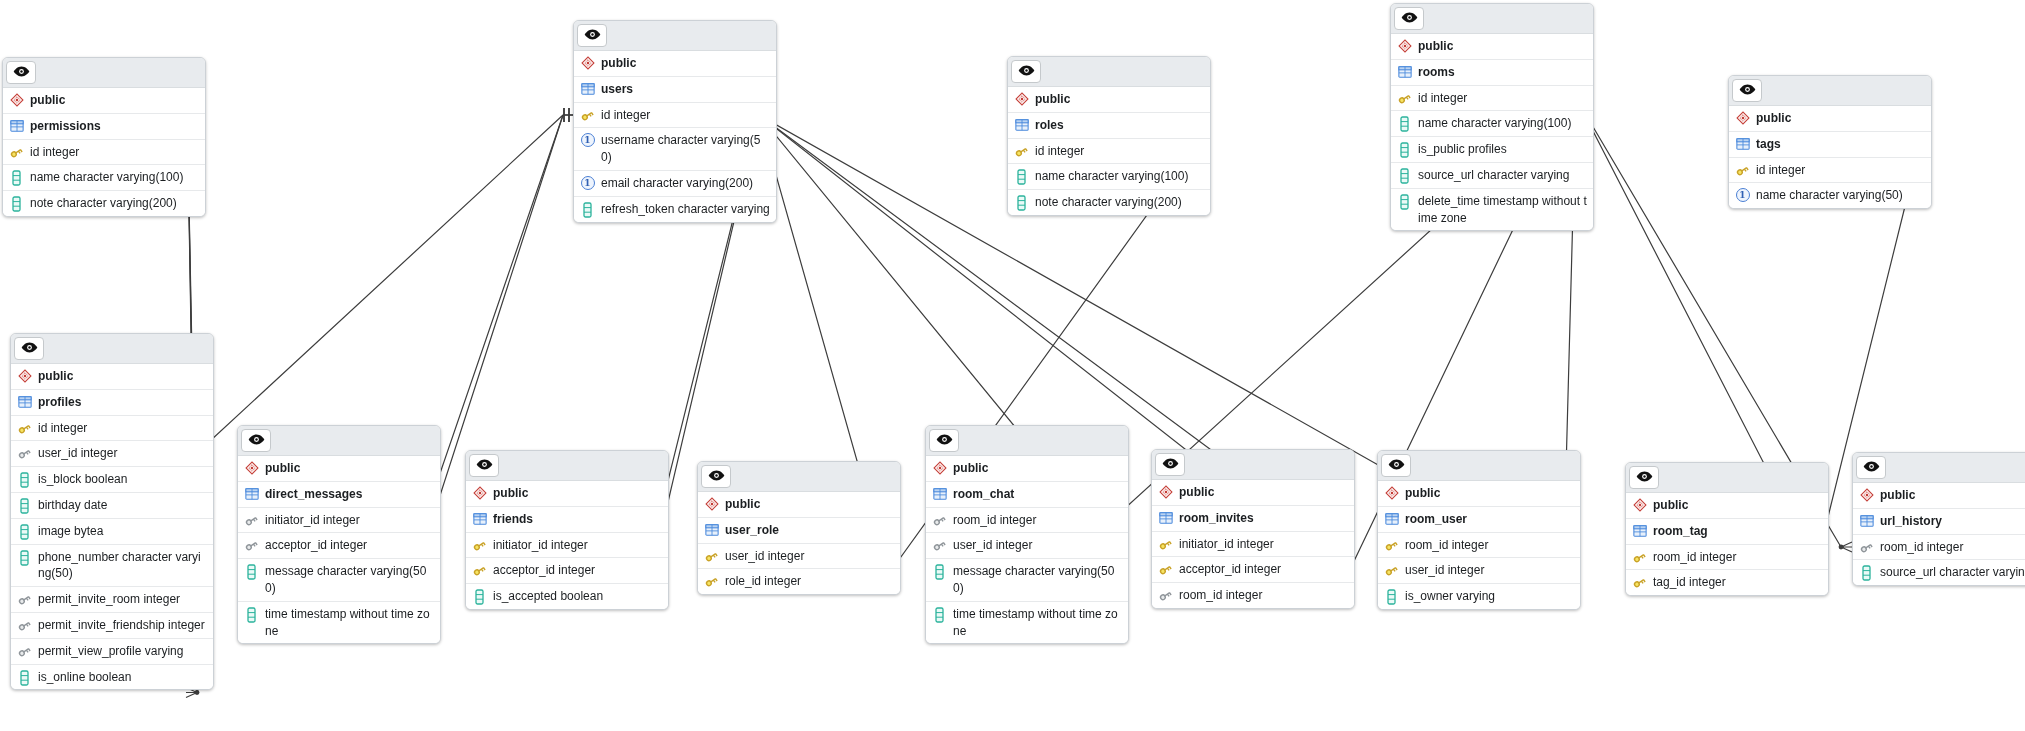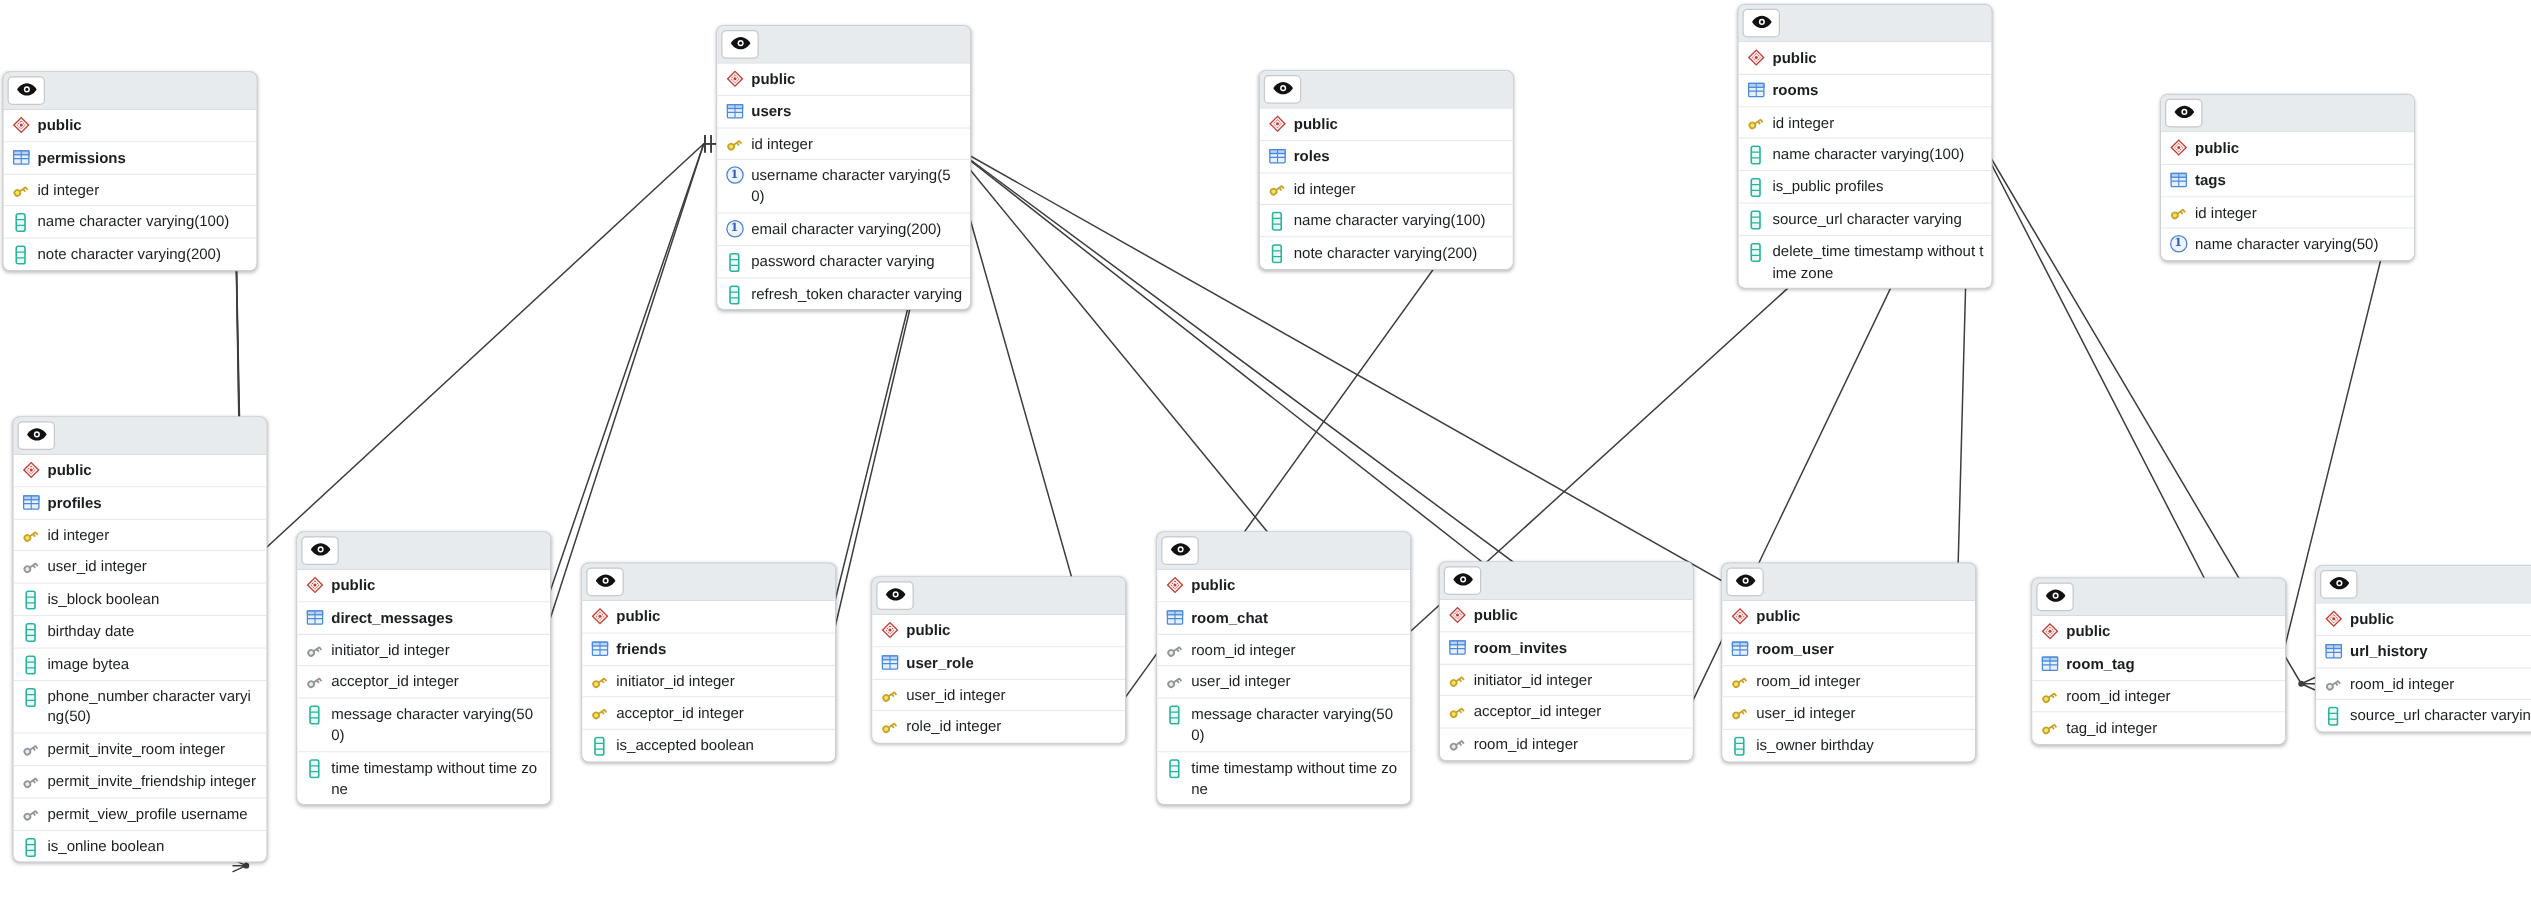--- a/index.html
+++ b/index.html
@@ -240,30 +240,20 @@
         <span class="lbl">email character varying(200)</span>
       </div>
       <div class="row">
         <span class="ic">
           <svg width="9" height="16" viewBox="0 0 9 16">
             <rect x="1" y="1" width="7" height="14" rx="1.5" fill="#eafaf7" stroke="#2bb39c" stroke-width="1.3"></rect>
             <line x1="1" y1="5.6" x2="8" y2="5.6" stroke="#2bb39c"></line>
             <line x1="1" y1="10.2" x2="8" y2="10.2" stroke="#2bb39c"></line>
           </svg>
         </span>
-        <span class="lbl">password character varying</span>
-      </div>
-      <div class="row">
-        <span class="ic">
-          <svg width="9" height="16" viewBox="0 0 9 16">
-            <rect x="1" y="1" width="7" height="14" rx="1.5" fill="#eafaf7" stroke="#2bb39c" stroke-width="1.3"></rect>
-            <line x1="1" y1="5.6" x2="8" y2="5.6" stroke="#2bb39c"></line>
-            <line x1="1" y1="10.2" x2="8" y2="10.2" stroke="#2bb39c"></line>
-          </svg>
-        </span>
         <span class="lbl">refresh_token character varying</span>
       </div>
     </div>
     <div class="node" style="left: 10px; top: 333px;">
       <div class="node-header">
         <button class="eye-btn">
           <span><svg width="17" height="13" viewBox="0 0 24 16">
               <path d="M12 1C6.5 1 2.3 5.6 1 8c1.3 2.4 5.5 7 11 7s9.7-4.6 11-7C21.7 5.6 17.5 1 12 1z" fill="#111"></path>
               <circle cx="12" cy="8" r="3.4" fill="#fff"></circle>
               <circle cx="12" cy="8" r="1.7" fill="#111"></circle>
@@ -377,21 +367,21 @@
       </div>
       <div class="row">
         <span class="ic">
           <svg width="15" height="15" viewBox="0 0 16 16">
             <g transform="rotate(-35 8 8)" fill="none" stroke="#8f959a" stroke-width="1.5">
               <circle cx="4.6" cy="8" r="2.5" fill="#e9ebec"></circle>
               <path d="M7.2 8h6.3M10.6 8v3M13.2 8v3"></path>
             </g>
           </svg>
         </span>
-        <span class="lbl">permit_view_profile username</span>
+        <span class="lbl">permit_view_profile varying</span>
       </div>
       <div class="row">
         <span class="ic">
           <svg width="9" height="16" viewBox="0 0 9 16">
             <rect x="1" y="1" width="7" height="14" rx="1.5" fill="#eafaf7" stroke="#2bb39c" stroke-width="1.3"></rect>
             <line x1="1" y1="5.6" x2="8" y2="5.6" stroke="#2bb39c"></line>
             <line x1="1" y1="10.2" x2="8" y2="10.2" stroke="#2bb39c"></line>
           </svg>
         </span>
         <span class="lbl">is_online boolean</span>
@@ -928,21 +918,21 @@
         <span class="lbl">user_id integer</span>
       </div>
       <div class="row">
         <span class="ic">
           <svg width="9" height="16" viewBox="0 0 9 16">
             <rect x="1" y="1" width="7" height="14" rx="1.5" fill="#eafaf7" stroke="#2bb39c" stroke-width="1.3"></rect>
             <line x1="1" y1="5.6" x2="8" y2="5.6" stroke="#2bb39c"></line>
             <line x1="1" y1="10.2" x2="8" y2="10.2" stroke="#2bb39c"></line>
           </svg>
         </span>
-        <span class="lbl">is_owner birthday</span>
+        <span class="lbl">is_owner varying</span>
       </div>
     </div>
     <div class="node" style="left: 1625px; top: 462px;">
       <div class="node-header">
         <button class="eye-btn">
           <span><svg width="17" height="13" viewBox="0 0 24 16">
               <path d="M12 1C6.5 1 2.3 5.6 1 8c1.3 2.4 5.5 7 11 7s9.7-4.6 11-7C21.7 5.6 17.5 1 12 1z" fill="#111"></path>
               <circle cx="12" cy="8" r="3.4" fill="#fff"></circle>
               <circle cx="12" cy="8" r="1.7" fill="#111"></circle>
             </svg></span>

